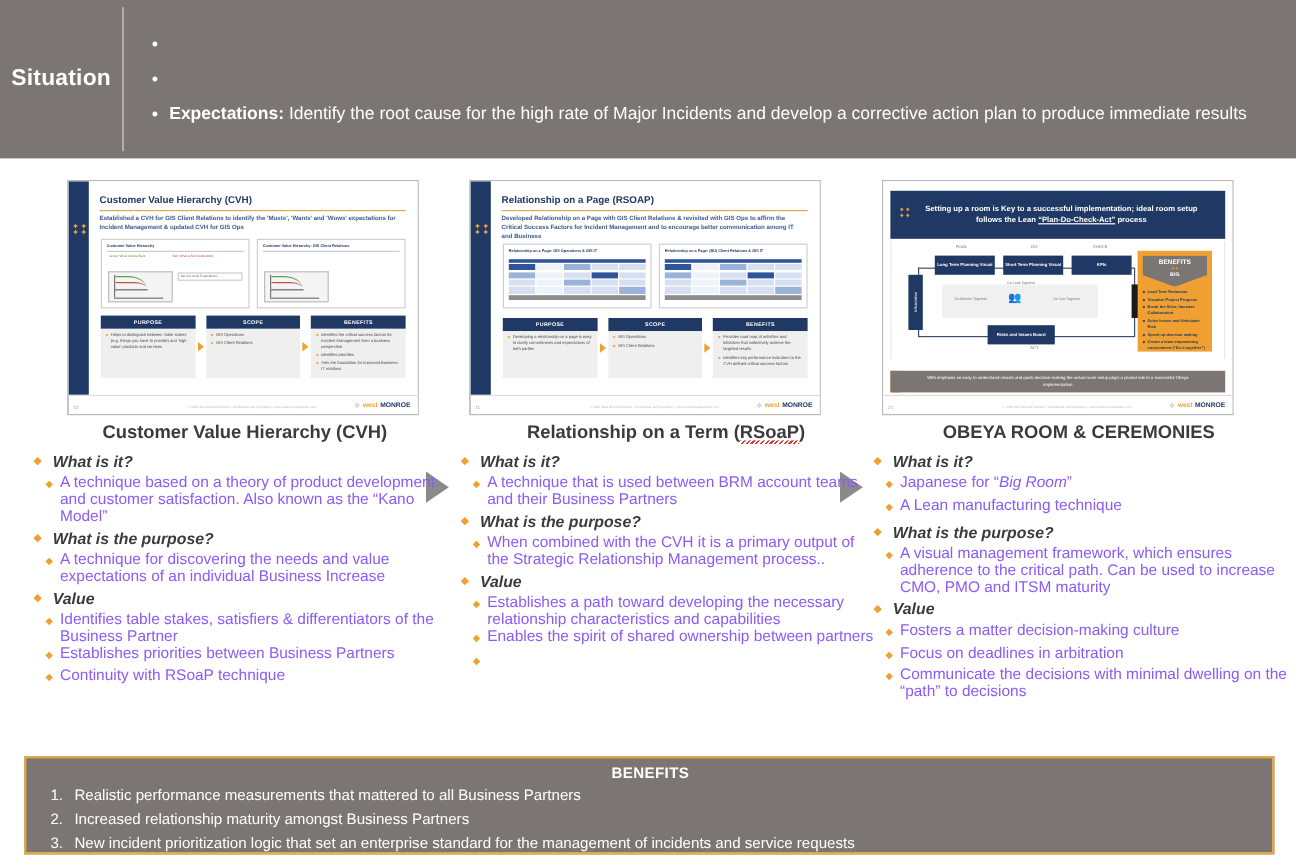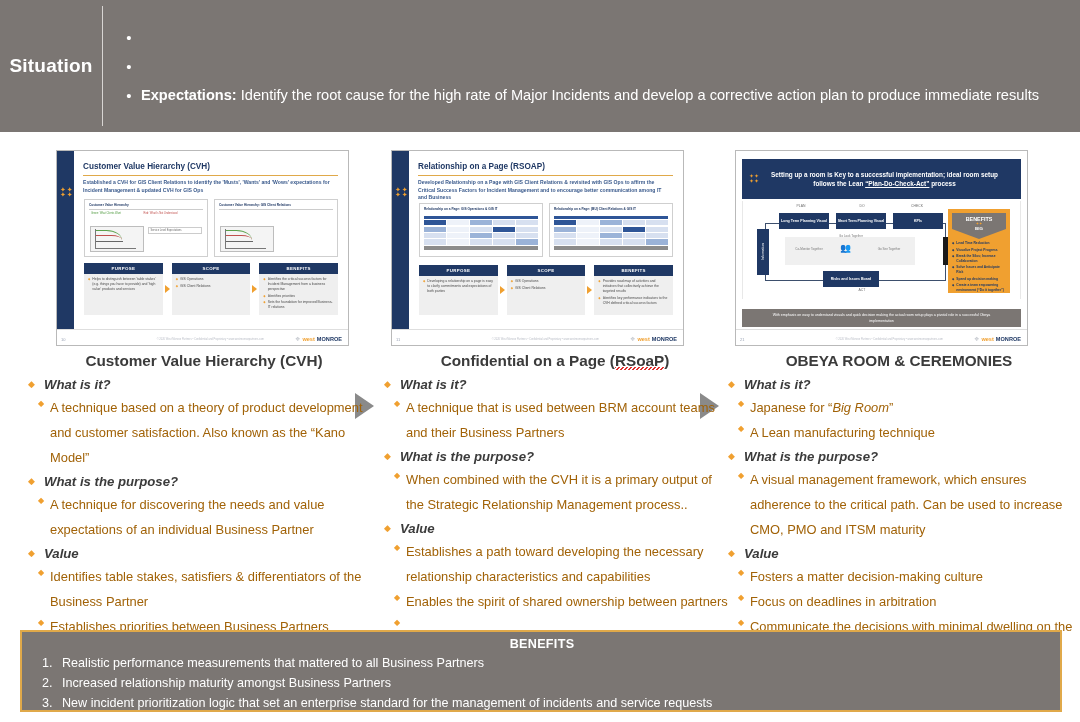--- a/index.html
+++ b/index.html
@@ -222,21 +222,21 @@
   ul.lvl1 { list-style: none; }
   li.l1 { display: flex; align-items: flex-start; margin-bottom: 1px; }
   li.l1 > .d1 { color: #f0a030; font-size: 9px; line-height: 19px; width: 20px;
                 flex: 0 0 20px; text-align: left; padding-left: 4px; }
   li.l1 > .t1 { font-size: 13.2px; line-height: 19px; color: #3b3b3b;
                 font-weight: bold; font-style: italic; }
   ul.lvl2 { list-style: none; margin: 0 0 2px 0; }
   li.l2 { display: flex; align-items: flex-start; margin-bottom: 0; }
   li.l2 > .d2 { color: #f0a030; font-size: 8px; line-height: 18.5px; width: 26px;
                 flex: 0 0 26px; text-align: left; padding-left: 14px; }
-  li.l2 > .t2 { font-size: 12.9px; line-height: 25px; color: #a16207; }
+  li.l2 > .t2 { font-size: 12.9px; line-height: 14px; color: #8b5cf6; }
   li.l2 > .t2 em { font-style: italic; }
 
   
   .outcomes {
     position: absolute; left: 20px; top: 630px; width: 1042px; height: 82px;
     background: #7b7673; border: 2px solid #e0a94a;
     padding: 5px 10px 5px 12px; color: #ffffff;
   }
   .out-title { text-align: center; font-size: 12.6px; font-weight: bold; letter-spacing: .3px;
                margin-bottom: 3px; }
@@ -655,21 +655,21 @@
           </li>
         </ul>
 
         <li class="l1">
           <span class="d1">◆</span>
           <span class="t1">What is the purpose?</span>
         </li>
         <ul class="lvl2">
           <li class="l2">
             <span class="d2">◆</span>
-            <span class="t2">A technique for discovering the needs and value expectations of an individual Business Partner</span>
+            <span class="t2">A technique for discovering the needs and value expectations of an individual Business Increase</span>
           </li>
         </ul>
 
         <li class="l1">
           <span class="d1">◆</span>
           <span class="t1">Value</span>
         </li>
         <ul class="lvl2">
           <li class="l2">
             <span class="d2">◆</span>
@@ -682,21 +682,21 @@
           <li class="l2">
             <span class="d2">◆</span>
             <span class="t2">Continuity with RSoaP technique</span>
           </li>
         </ul>
 
       </ul>
     </div>
 
     <div class="col c2">
-      <div class="col-title"><span>Confidential on a Page (</span><span class="sp misspell">RSoaP</span><span>)</span></div>
+      <div class="col-title"><span>Relationship on a Term (</span><span class="sp misspell">RSoaP</span><span>)</span></div>
       <ul class="lvl1">
 
         <li class="l1">
           <span class="d1">◆</span>
           <span class="t1">What is it?</span>
         </li>
         <ul class="lvl2">
           <li class="l2">
             <span class="d2">◆</span>
             <span class="t2">A technique that is used between BRM account teams and their Business Partners</span>

